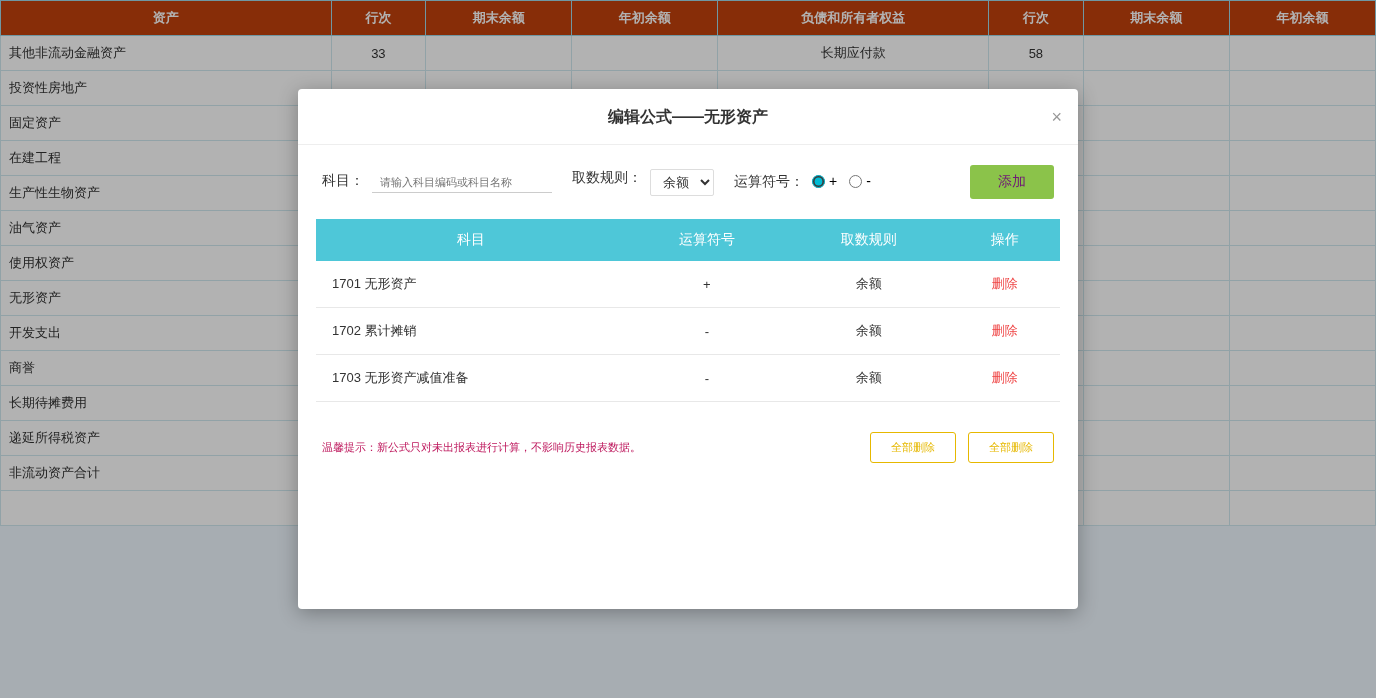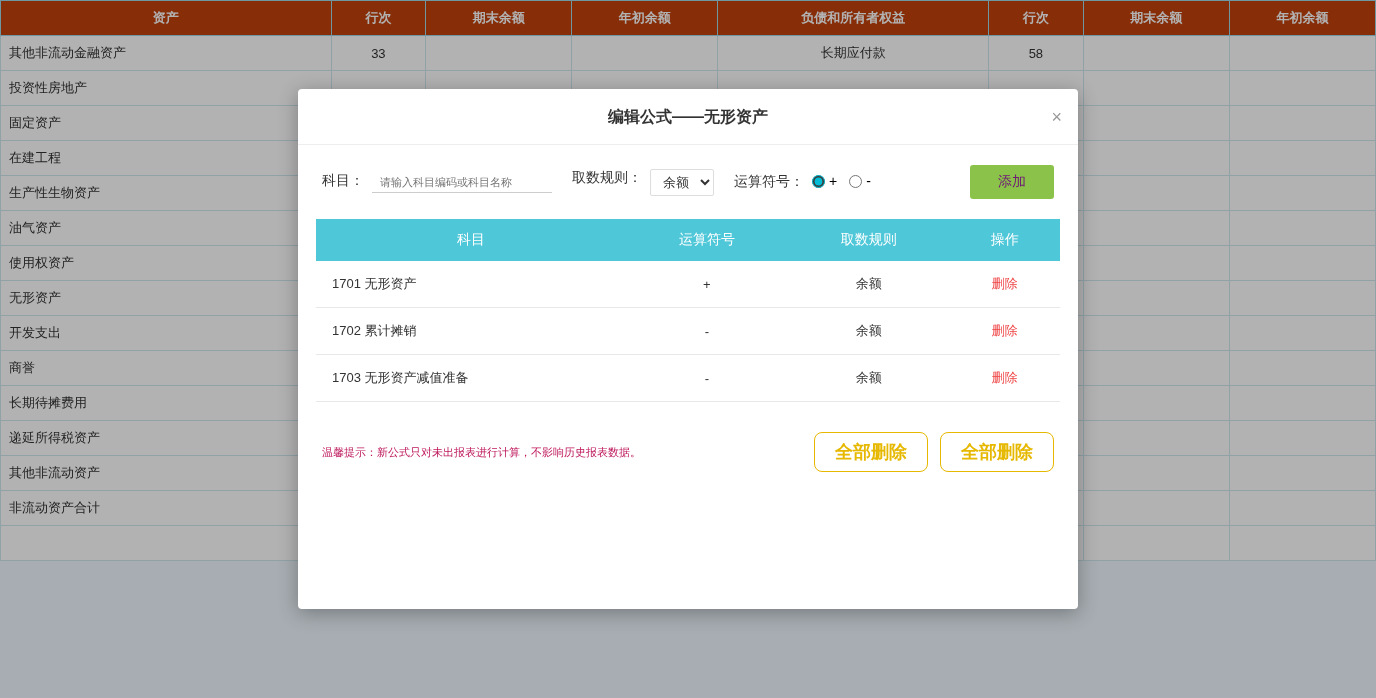--- a/index.html
+++ b/index.html
@@ -231,25 +231,24 @@
 
     .footer-buttons {
       display: flex;
       gap: 12px;
     }
 
     .footer-btn {
       border: 1px solid #e6b800;
       background: #fff;
       color: #e6b800;
-      border-radius: 8px;
+      border-radius: 3px;
       padding: 7px 20px;
-      font-size: 18px;
+      font-size: 11px;
       cursor: pointer;
-      font-weight: bold;
     }
   </style>
 </head>
 <body>
 
 <div class="bg-table-wrapper">
   <table class="bg-table">
     <thead>
       <tr>
         <th>资产</th>
@@ -368,30 +367,20 @@
         <td></td>
         <td></td>
         <td></td>
         <td></td>
         <td></td>
         <td></td>
         <td></td>
       </tr>
       <tr>
         <td class="left-label">递延所得税资产</td>
-        <td></td>
-        <td></td>
-        <td></td>
-        <td></td>
-        <td></td>
-        <td></td>
-        <td></td>
-      </tr>
-      <tr>
-        <td class="left-label">其他非流动资产</td>
         <td></td>
         <td></td>
         <td></td>
         <td></td>
         <td></td>
         <td></td>
         <td></td>
       </tr>
       <tr>
         <td class="left-label">非流动资产合计</td>

